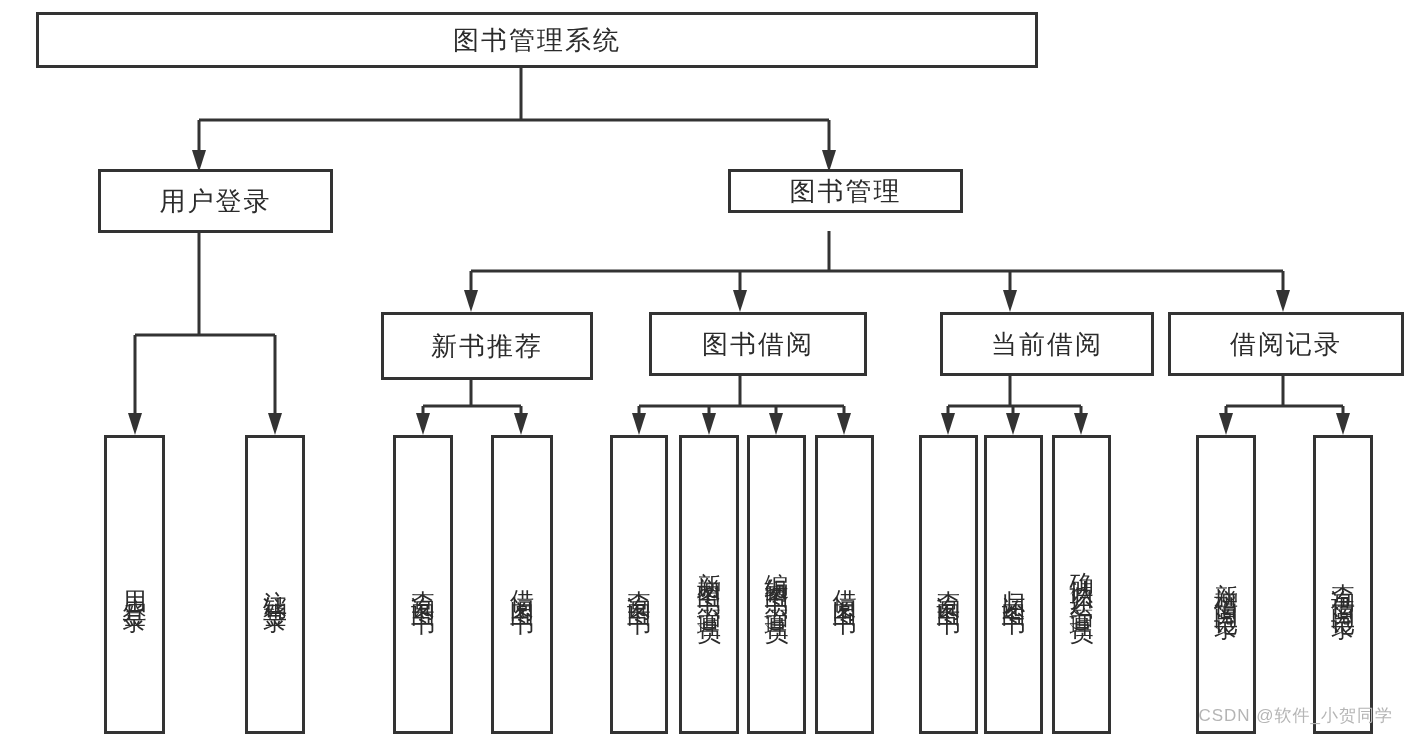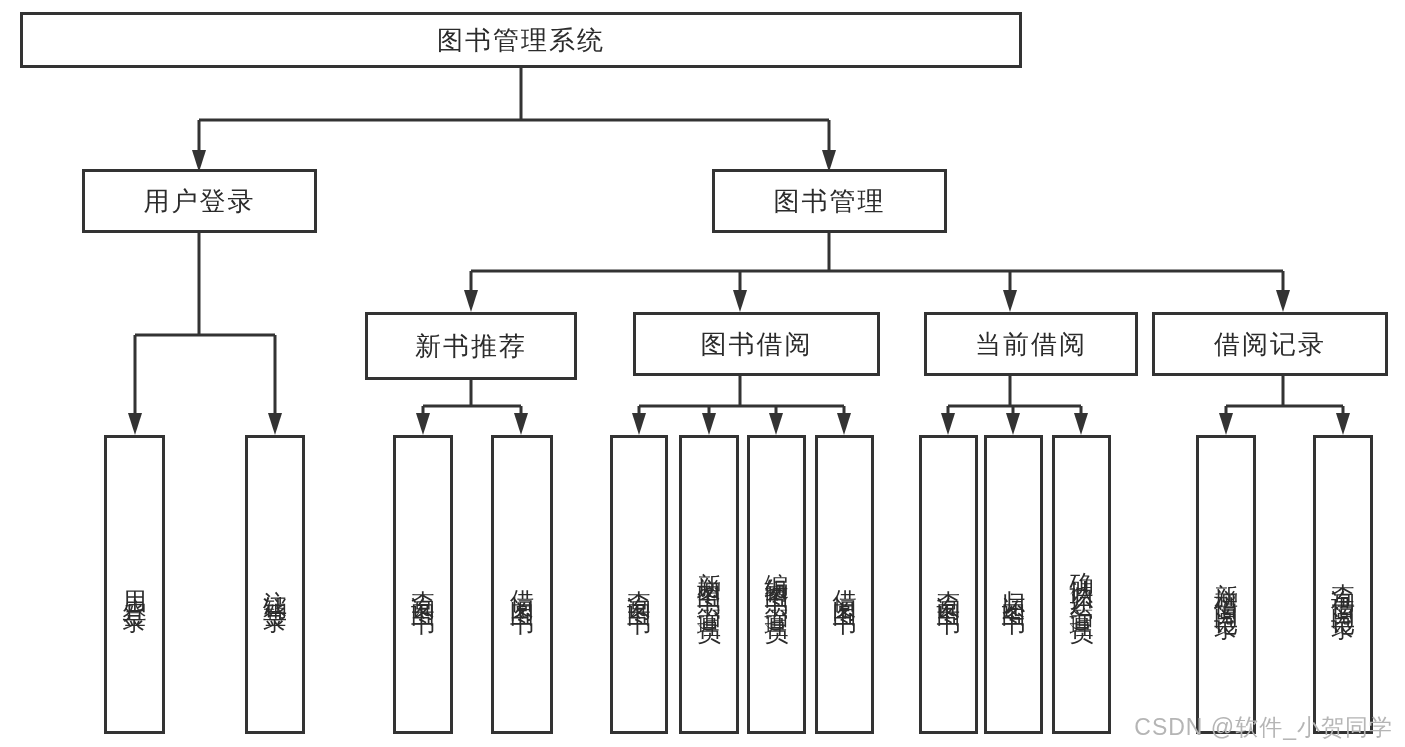--- a/index.html
+++ b/index.html
@@ -21,20 +21,21 @@
     background:#ffffff;
     display:flex;
     align-items:center;
     justify-content:center;
     color:#2b2b2b;
   }
   .h-node{
     font-size:26px;
     letter-spacing:2px;
     white-space:nowrap;
+    margin-left:16px;
   }
   .v-node span{
     writing-mode:vertical-rl;
     text-orientation:mixed;
     font-size:24px;
     letter-spacing:7px;
     line-height:1;
     white-space:nowrap;
   }
   #connectors{
@@ -49,22 +50,22 @@
     stroke-width:3;
     fill:none;
   }
   #connectors polygon{
     fill:#333333;
     stroke:none;
   }
   .watermark{
     position:absolute;
     right:12px;
-    bottom:4px;
-    font-size:23px;
+    bottom:20px;
+    font-size:17px;
     color:#b5b5b5;
     letter-spacing:1px;
     white-space:nowrap;
   }
 </style>
 </head>
 <body>
 
 <div id="canvas">
 
@@ -118,28 +119,28 @@
     </g>
   </svg>
 
   <div class="node h-node" style="left:20px;top:12px;width:1002px;height:56px;">
     <span>图书管理系统</span>
   </div>
 
   <div class="node h-node" style="left:82px;top:169px;width:235px;height:64px;">
     <span>用户登录</span>
   </div>
-  <div class="node h-node" style="left:712px;top:169px;width:235px;height:64px;">
+  <div class="node h-node" style="left:712px;top:169px;width:235px;height:44px;">
     <span>图书管理</span>
   </div>
 
   <div class="node h-node" style="left:365px;top:312px;width:212px;height:68px;">
     <span>新书推荐</span>
   </div>
-  <div class="node h-node" style="left:633px;top:312px;width:247px;height:64px;">
+  <div class="node h-node" style="left:633px;top:312px;width:218px;height:64px;">
     <span>图书借阅</span>
   </div>
   <div class="node h-node" style="left:924px;top:312px;width:214px;height:64px;">
     <span>当前借阅</span>
   </div>
   <div class="node h-node" style="left:1152px;top:312px;width:236px;height:64px;">
     <span>借阅记录</span>
   </div>
 
   <div class="node v-node" style="left:104px;top:435px;width:61px;height:299px;">

